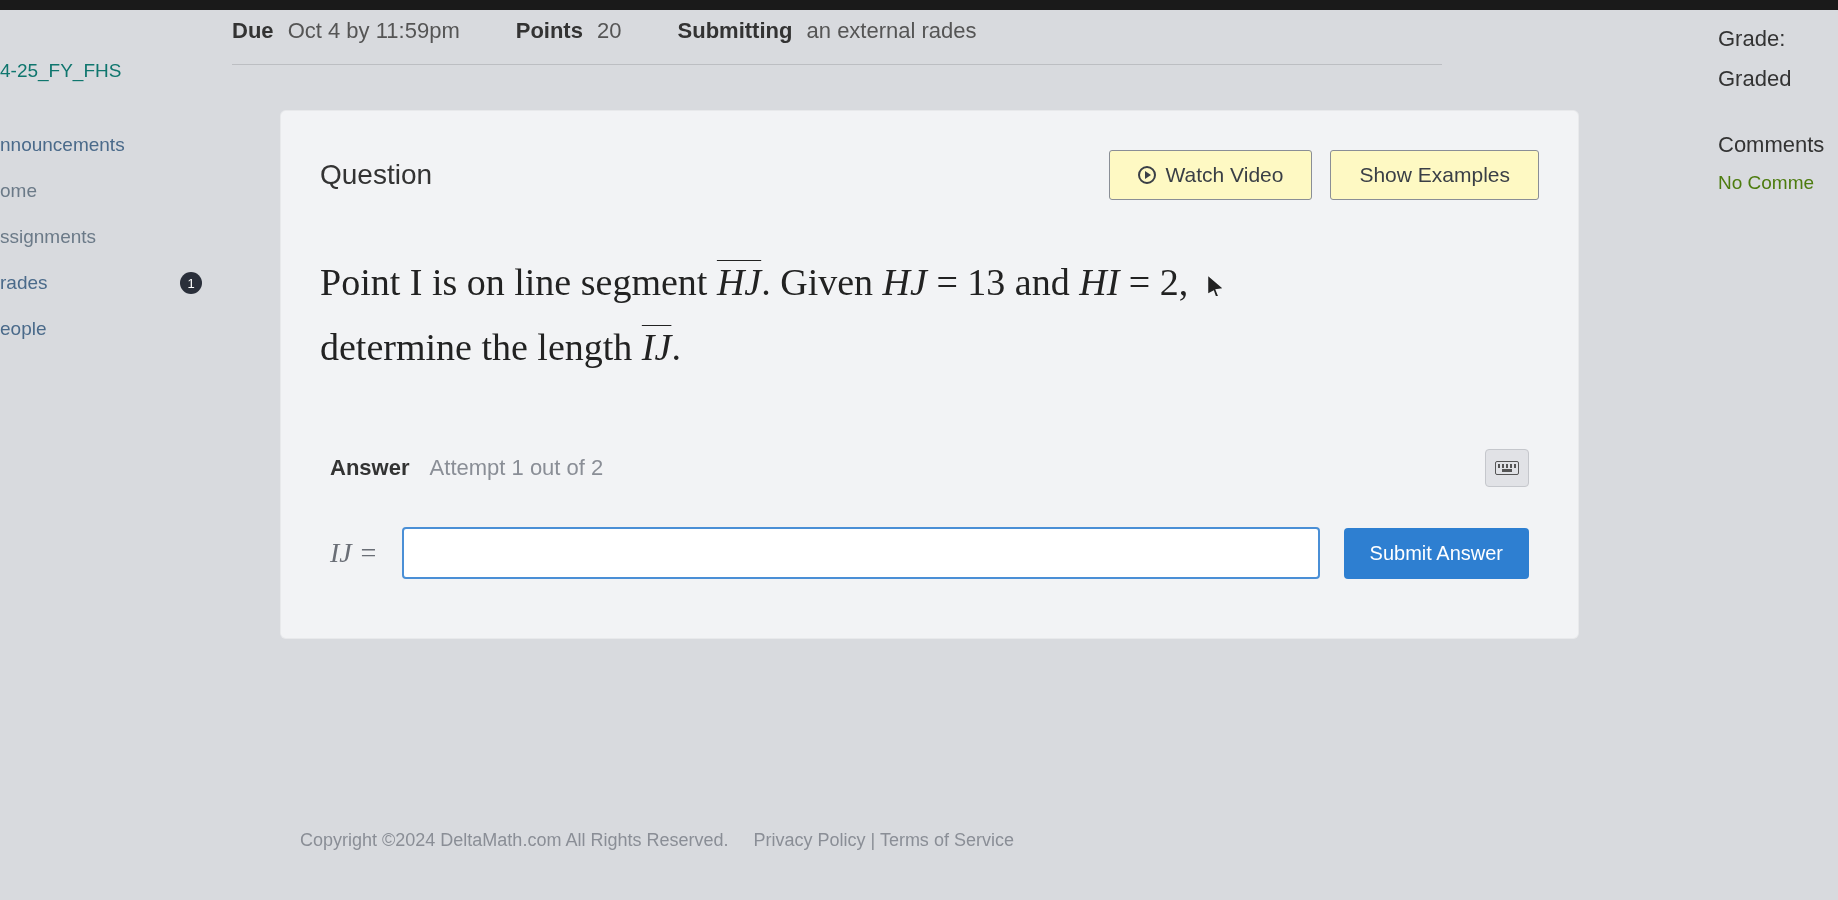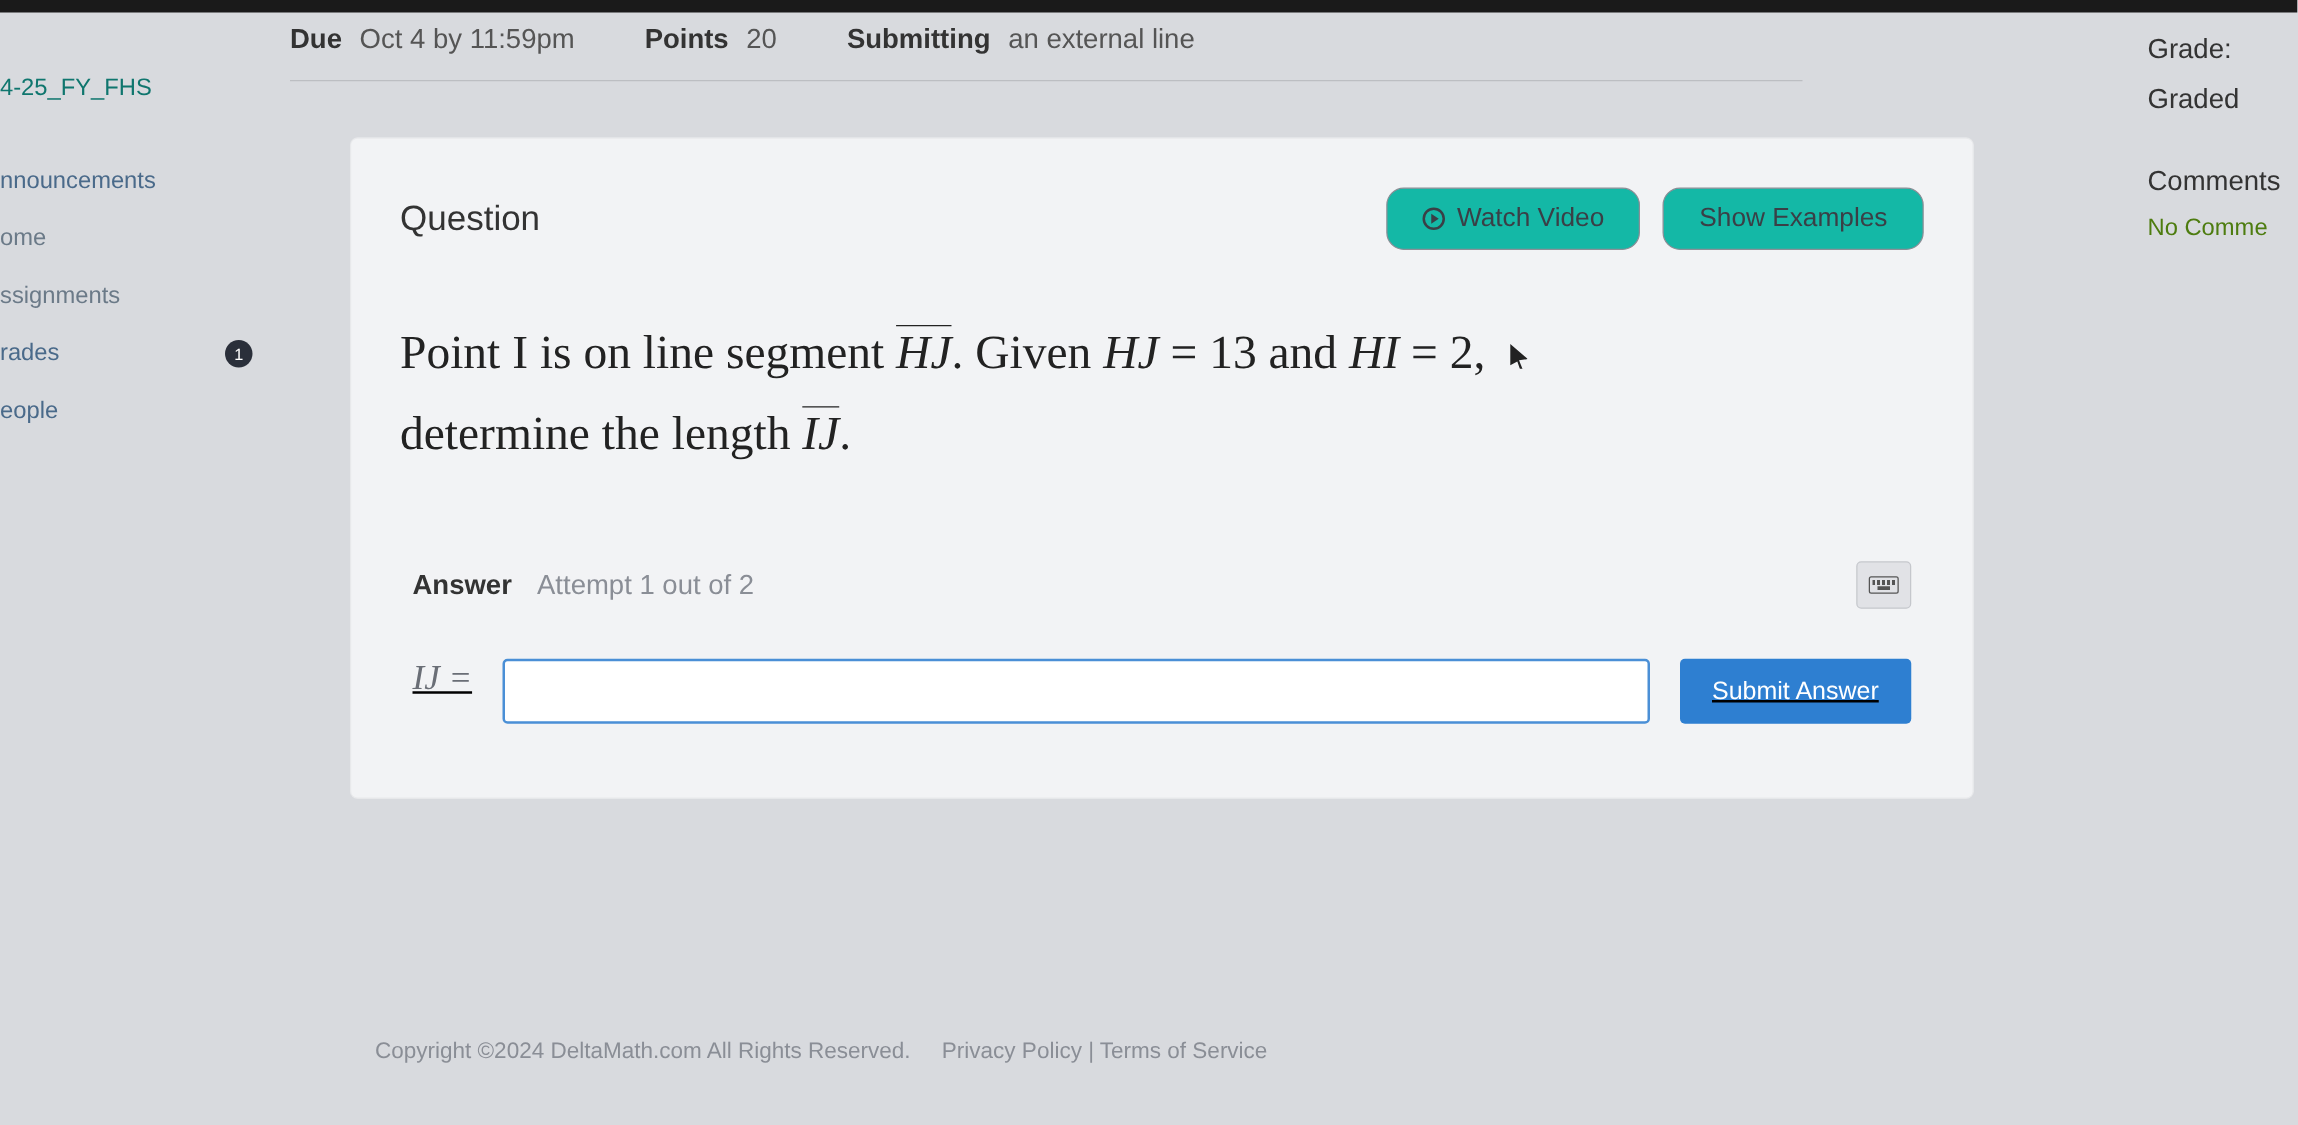--- a/index.html
+++ b/index.html
@@ -100,25 +100,25 @@
 .card-title {
   font-size: 28px;
   color: #333;
 }
 .header-buttons {
   display: flex;
   gap: 18px;
 }
 .btn-outline {
   border: 1px solid #8a8e96;
-  background: #14b8a6;
+  background: #fef9c3;
   color: #3a3f46;
   font-size: 21px;
   padding: 12px 28px;
-  border-radius: 14px;
+  border-radius: 3px;
   cursor: pointer;
   display: inline-flex;
   align-items: center;
   gap: 10px;
 }
 .play-icon {
   width: 18px;
   height: 18px;
   border: 2px solid #3a3f46;
   border-radius: 50%;
@@ -196,23 +196,23 @@
 }
 .keyboard-icon::after {
   content: "";
   position: absolute;
   bottom: 2px; left: 6px; right: 6px;
   height: 3px;
   background: #555;
 }
 .input-row {
   display: flex;
+  align-items: center;
   gap: 24px;
   padding: 0 10px;
-  text-decoration: underline;
 }
 .ij-label {
   font-family: "Times New Roman", Georgia, serif;
   font-size: 28px;
   font-style: italic;
   color: #6a6e76;
 }
 .answer-input {
   flex: 1;
   height: 52px;
@@ -270,21 +270,21 @@
   <span>
     <span class="lbl">Due</span>
     <span class="val">Oct 4 by 11:59pm</span>
   </span>
   <span>
     <span class="lbl">Points</span>
     <span class="val">20</span>
   </span>
   <span>
     <span class="lbl">Submitting</span>
-    <span class="val">an external line</span>
+    <span class="val">an external rades</span>
   </span>
 </div>
 <div class="hr-line"></div>
 
 <div class="right-panel">
   <div>Grade:</div>
   <div>Graded</div>
   <div style="margin-top:40px">Comments</div>
   <div style="font-size:19px;color:#4d7c0f">No Comme</div>
 </div>

